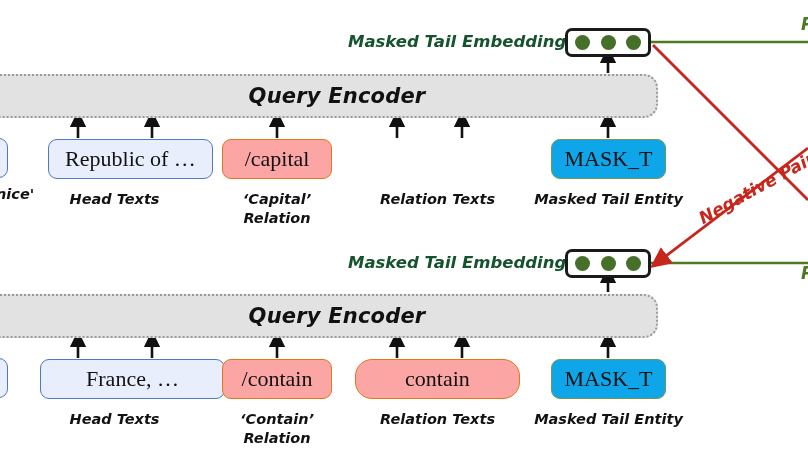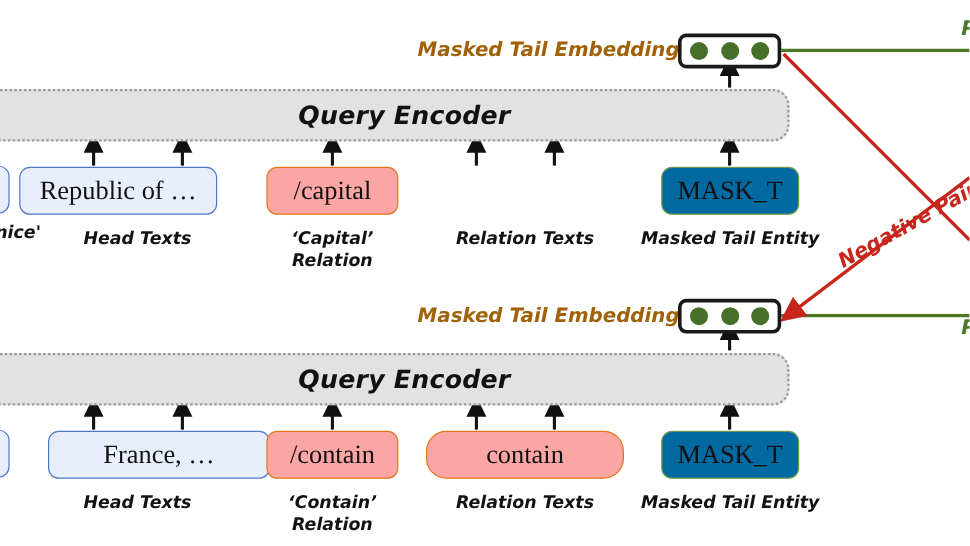--- a/index.html
+++ b/index.html
@@ -39,42 +39,42 @@
     box-sizing:border-box;
     border-radius:9px;
     display:flex;align-items:center;justify-content:center;
     font-family:"Liberation Serif", serif;
     font-size:22px;
     color:#111;
     white-space:nowrap;
   }
   .tok.blue{background:#e8eefb;border:1.6px solid #4f79c8;}
   .tok.orange{background:#fca5a5;border:1.6px solid #e2761b;}
-  .tok.green{background:#0369a1;border:1.6px solid #6d9a4f;}
+  .tok.green{background:#0ea5e9;border:1.6px solid #6d9a4f;}
 
   
   .cap{
     position:absolute;
     font-family:"DejaVu Sans", sans-serif;
     font-weight:700;font-style:italic;
     font-size:14.5px;
     color:#121212;
     white-space:nowrap;
     text-align:center;
     line-height:1.25;
   }
   .cap.two{line-height:1.3;}
 
   
   .mte{
     position:absolute;
     font-family:"DejaVu Sans", sans-serif;
     font-weight:700;font-style:italic;
     font-size:16.5px;
-    color:#a16207;
+    color:#14532d;
     white-space:nowrap;
   }
 
   
   .emb{
     position:absolute;
     box-sizing:border-box;
     background:#ffffff;
     border:3px solid #1a1a1a;
     border-radius:7px;
@@ -178,21 +178,21 @@
   <div class="emb" style="left:565px;top:28px;width:86px;height:29px;">
     <span class="dot"></span>
     <span class="dot"></span>
     <span class="dot"></span>
   </div>
 
   <div class="encoder" style="left:-18px;top:74px;width:676px;height:44px;">
     <span class="encoder-label">Query Encoder</span>
   </div>
 
-  <div class="tok blue" style="left:16px;top:139px;width:165px;height:40px;">
+  <div class="tok blue" style="left:48px;top:139px;width:165px;height:40px;">
     <span>Republic of …</span>
   </div>
   <div class="cap" style="left:32px;top:190px;width:165px;">Head Texts</div>
 
   <div class="tok orange" style="left:222px;top:139px;width:110px;height:40px;">
     <span>/capital</span>
   </div>
   <div class="cap two" style="left:222px;top:190px;width:110px;">
     <span>‘Capital’</span><br>
     <span>Relation</span>

